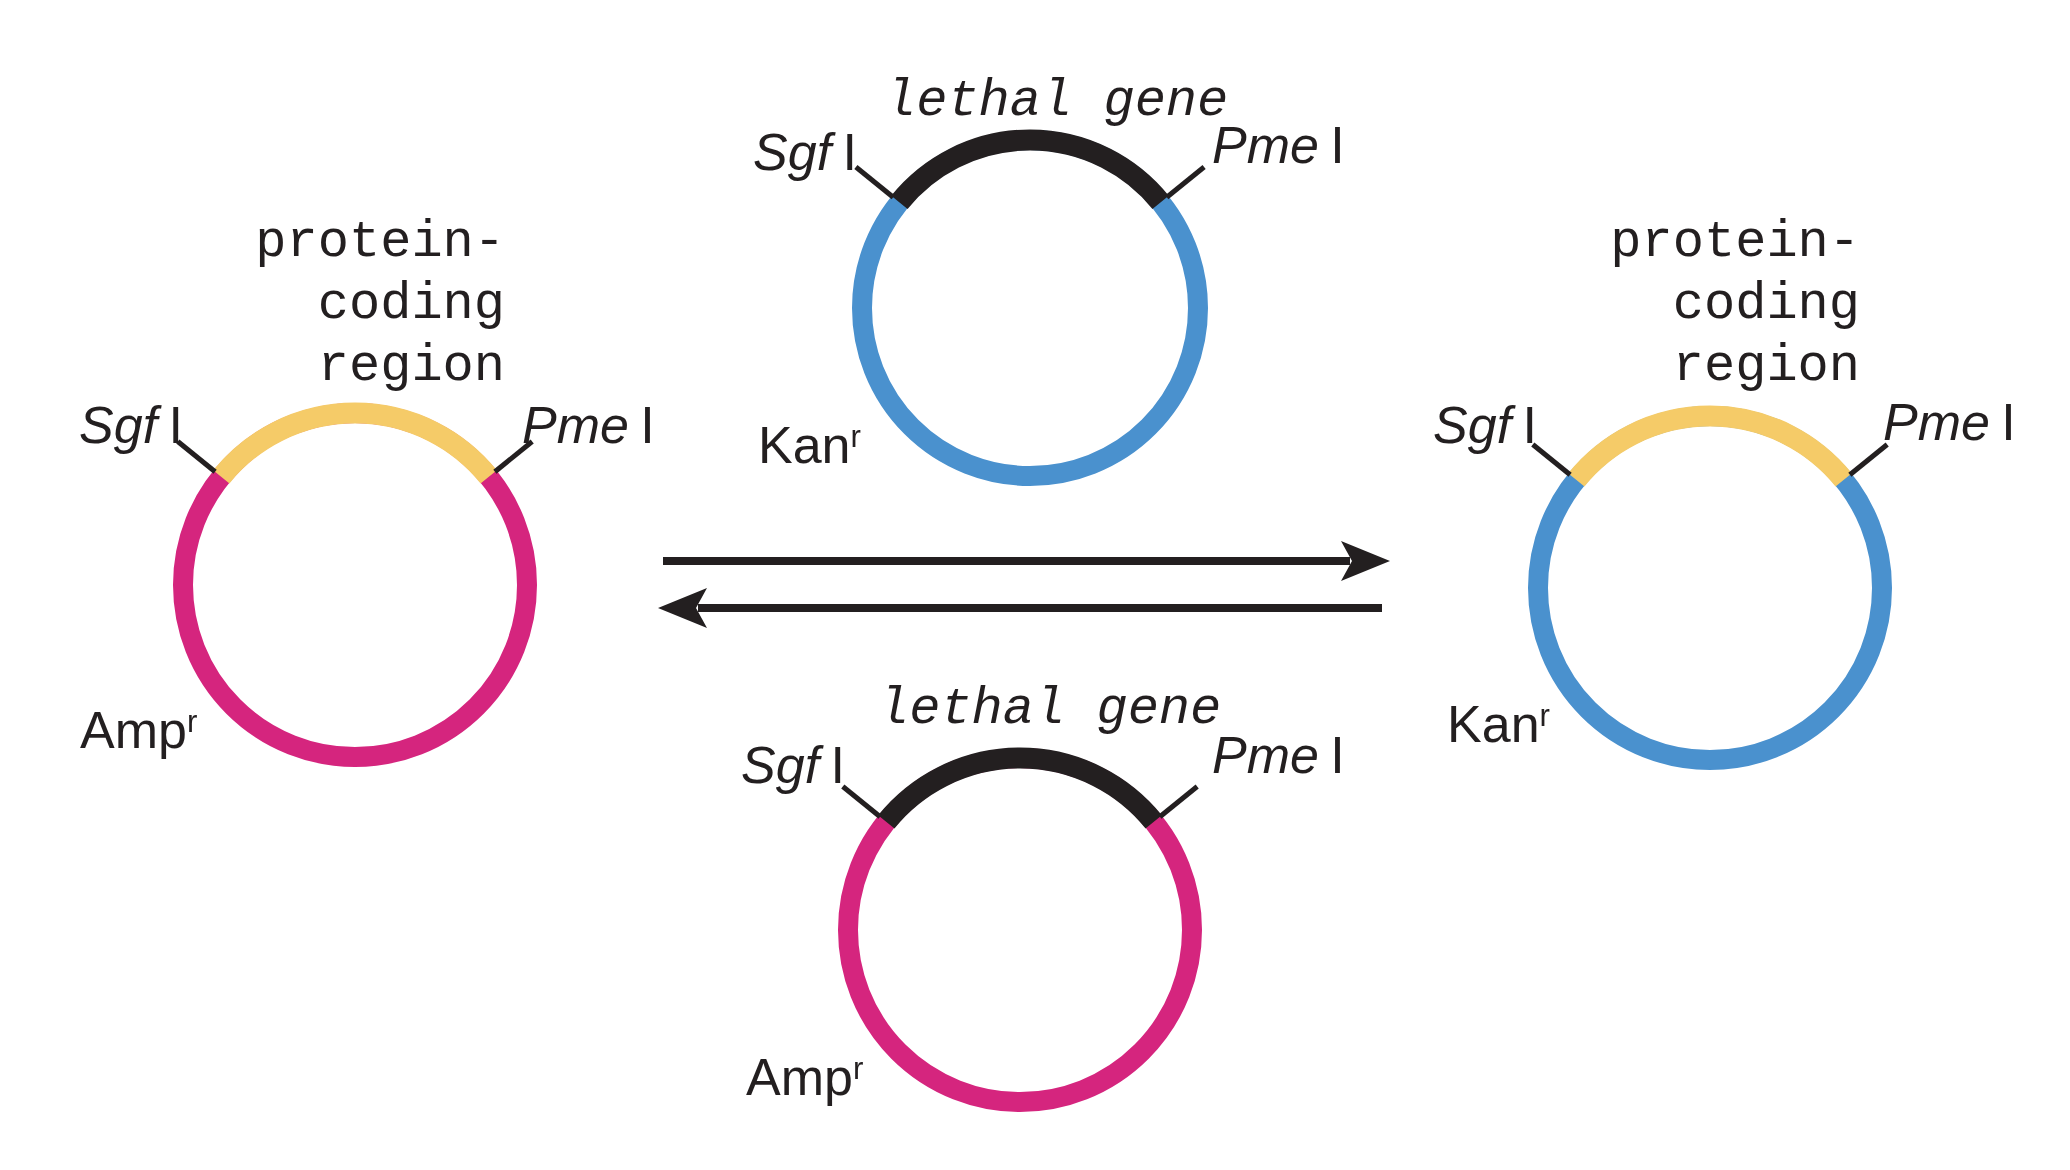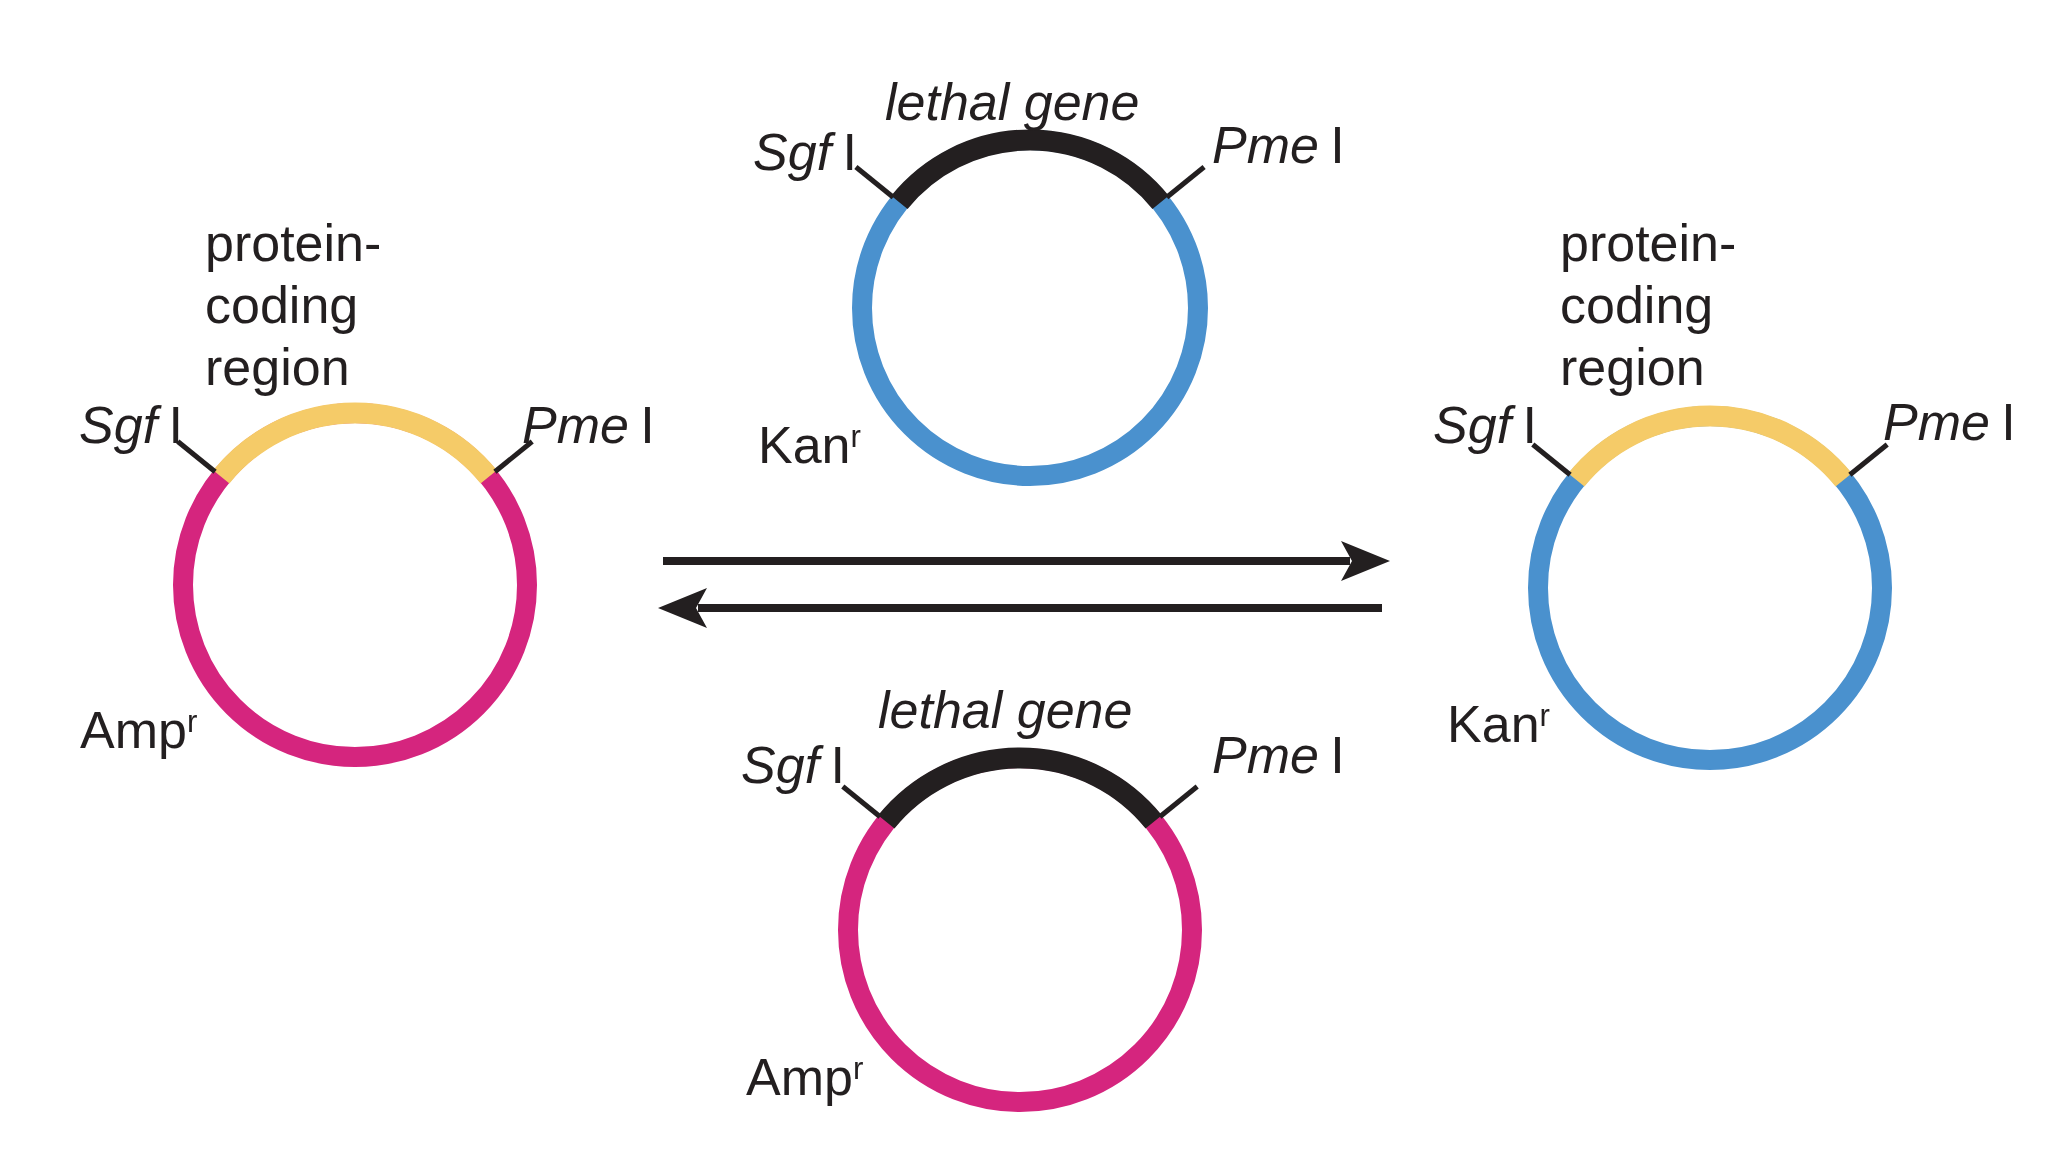--- a/index.html
+++ b/index.html
@@ -14,22 +14,23 @@
   .diagram-svg { position:absolute; left:0; top:0; }
   .lbl {
     position:absolute;
     font-size:52px;
     line-height:1;
     white-space:nowrap;
     color:#231F20;
   }
   .region-label {
     width:300px;
-    text-align:left;
+    text-align:right;
     line-height:62px;
+    font-family:Liberation Mono, monospace;
   }
   .italic { font-style:italic; }
   .roman { font-style:normal; margin-left:0.22em; }
   .sup { font-size:0.6em; vertical-align:0.5em; }
   .right-anchored { text-align:left; }
 </style>
 </head>
 <body>
 
 <div class="canvas">

